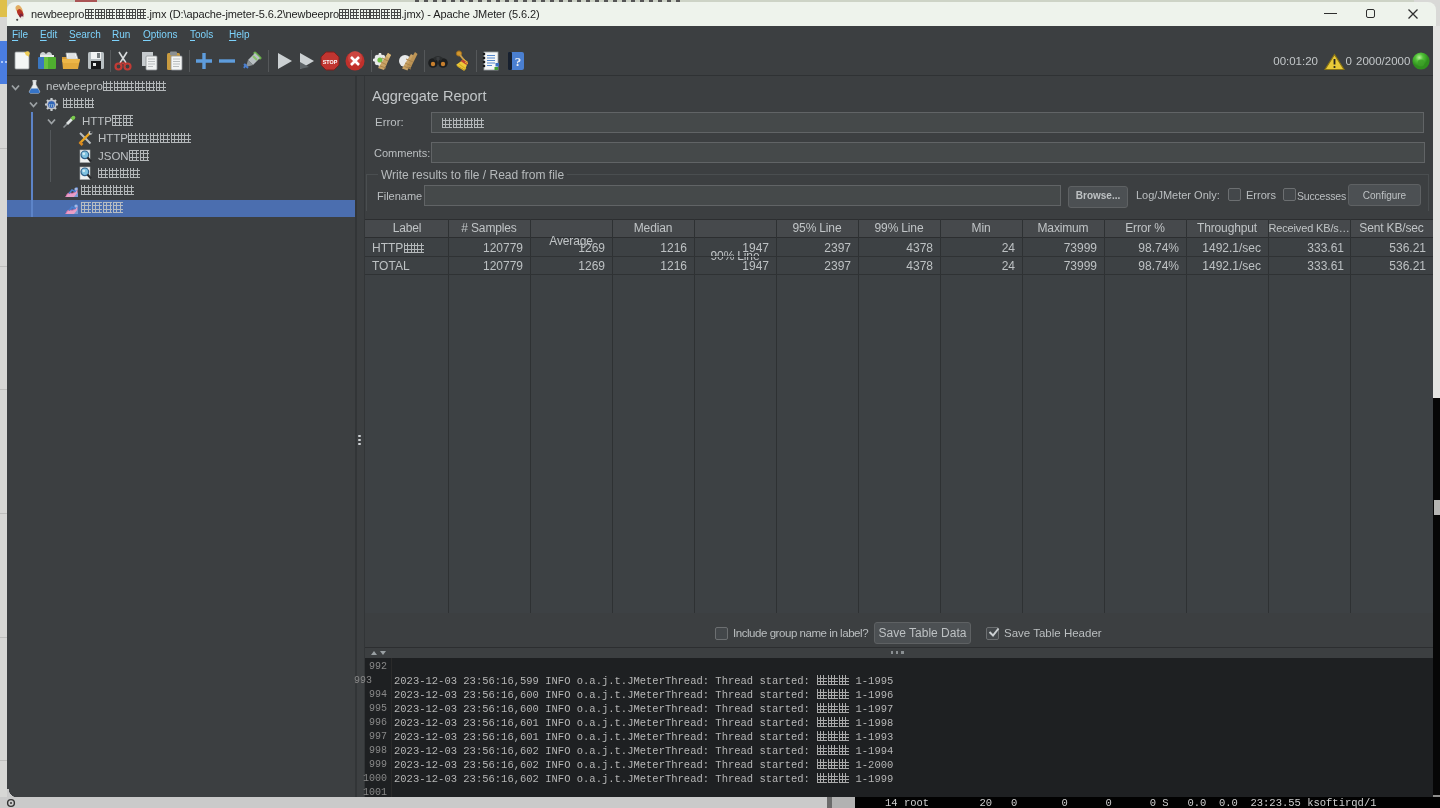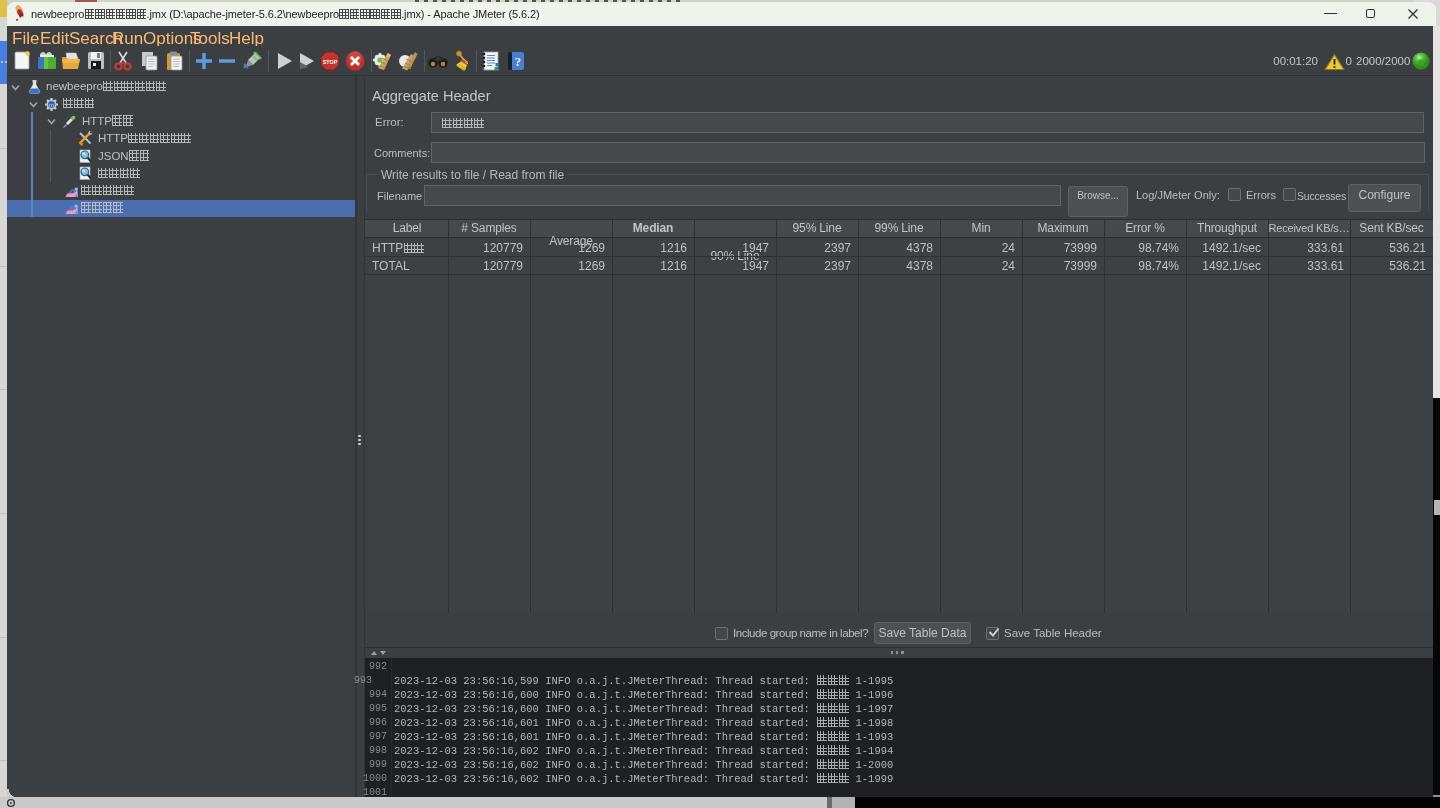--- a/index.html
+++ b/index.html
@@ -8,21 +8,21 @@
 i.cl{display:inline-block;width:10px;height:10px;margin:0 .5px;vertical-align:-1px;opacity:.92;background:repeating-linear-gradient(90deg,currentColor 0 1px,transparent 1px 3.2px),repeating-linear-gradient(0deg,currentColor 0 1px,transparent 1px 3.2px)}
 i.ct{display:inline-block;width:9.6px;height:9.6px;margin:0 .4px;vertical-align:-1px;opacity:.8;background:repeating-linear-gradient(90deg,currentColor 0 1px,transparent 1px 3.1px),repeating-linear-gradient(0deg,currentColor 0 1px,transparent 1px 3.1px)}
 .btn{position:absolute;background:#4c5053;border:1px solid #5e6163;border-radius:3px;color:#bdc1c3;text-align:center}
 .cb{position:absolute;width:13px;height:13px;background:#43474a;border:1px solid #6c6f71;border-radius:2px}
 .lab{position:absolute;color:#bbbfc1;font-size:11.5px;white-space:nowrap}
 .hd{color:#c0c4c6;font-size:12px;letter-spacing:-.15px;text-align:center;position:absolute;line-height:19px;white-space:nowrap;overflow:hidden}
 .cell{color:#bdc1c3;font-size:12px;text-align:right;position:absolute;line-height:18px;white-space:nowrap}
 .gl{position:absolute;width:1px;background:#2e3133}
 .logln{position:absolute;font-family:"Liberation Mono",monospace;font-size:10.5px;color:#b6b6b6;white-space:pre}
 .lognum{position:absolute;font-family:"Liberation Mono",monospace;font-size:10px;color:#888;text-align:right;width:26px}
-.mi{color:#fdba74;font-size:17px;position:absolute;top:3px}
+.mi{color:#7dd3fc;font-size:10px;position:absolute;top:3px}
 .mi u{text-decoration-thickness:1px;text-underline-offset:2px}
 .tr{position:absolute;color:#bec2c4;font-size:11.5px;line-height:17.4px;white-space:nowrap}
 .sep{position:absolute;top:50px;width:1px;height:22px;background:#55585a}
 </style></head><body>
 <div id="s">
 <div class="a" style="left:0;top:0;width:7px;height:808px;background:#d7d7d5"></div>
 <div class="a" style="left:0;top:0;width:7px;height:17px;background:#dfc04a"></div>
 <div class="a" style="left:0;top:41px;width:7px;height:43px;background:#4a7de0"></div>
 <div class="a" style="left:1px;top:61px;width:2px;height:2px;background:#cfe0ff;border-radius:50%"></div>
 <div class="a" style="left:4.5px;top:61px;width:2px;height:2px;background:#cfe0ff;border-radius:50%"></div>
@@ -37,20 +37,21 @@
 <div class="a" style="left:415px;top:0;width:270px;height:1.5px;background:repeating-linear-gradient(90deg,#555 0 4px,#cdd3c6 4px 9px)"></div>
 <div class="a" style="left:1433px;top:0;width:7px;height:26px;background:#d9d9d7"></div>
 <div class="a" style="left:1433px;top:26px;width:7px;height:372px;background:#e4e4e2"></div>
 <div class="a" style="left:1433px;top:398px;width:7px;height:410px;background:#060606"></div>
 <div class="a" style="left:1434px;top:500px;width:6px;height:15px;background:#b5b5b3"></div>
 <div class="a" style="left:1428px;top:795px;width:12px;height:13px;background:#8f8f8d"></div>
 <div class="a" style="left:0;top:797px;width:828px;height:11px;background:#cacaca"></div>
 <div class="a" style="left:827px;top:797px;width:5px;height:11px;background:#6b6b6b"></div>
 <div class="a" style="left:832px;top:797px;width:23px;height:11px;background:#b2b2b2"></div>
 <div class="a" style="left:855px;top:797px;width:585px;height:11px;background:#020202"></div>
+<div class="a logln" style="left:885px;top:797px;color:#cfcfcf">14 root        20   0       0      0      0 S   0.0  0.0  23:23.55 ksoftirqd/1</div>
 <svg class="a" style="left:5px;top:798px" width="12" height="10" viewBox="0 0 12 10">
       <circle cx="6" cy="5" r="3.4" fill="none" stroke="#333" stroke-width="1.4"></circle>
       <circle cx="6" cy="5" r="1" fill="#333"></circle>
     </svg>
 <div class="a" style="left:7px;top:0;width:24px;height:14px;background:#cdd3c6"></div>
 <div class="a" style="left:1414px;top:0;width:26px;height:14px;background:#d9d9d7"></div>
 <div class="a" style="left:7px;top:2px;width:1429px;height:24px;background:#eef3ec;border-radius:8px 8px 0 0"></div>
 <svg class="a" style="left:12px;top:4px" width="16" height="18" viewBox="0 0 16 18">
       <g transform="rotate(-30 8 9)">
         <ellipse cx="9" cy="5.5" rx="3" ry="4.6" fill="#e2ae62"></ellipse>
@@ -291,43 +292,43 @@
       <path d="M5 9.5 l3-3.5 3 1.5 2.5-4" stroke="#4a7fd0" stroke-width="1.5" fill="none"></path>
       <circle cx="12" cy="5" r="1.6" fill="#9fb9e8"></circle>
       <path d="M10 13 l4-5 v5z" fill="#7a9bd4"></path>
     </svg>
 <div class="tr" style="left:81px;top:199.8px"><i class="c"></i><i class="c"></i><i class="c"></i><i class="c"></i></div>
 <div class="a" style="left:355px;top:76px;width:1.5px;height:721px;background:#323537"></div>
 <div class="a" style="left:363.5px;top:76px;width:1.5px;height:721px;background:#323537"></div>
 <div class="a" style="left:358.2px;top:434.5px;width:2.6px;height:2.6px;border-radius:50%;background:#cdd1d3"></div>
 <div class="a" style="left:358.2px;top:438.7px;width:2.6px;height:2.6px;border-radius:50%;background:#cdd1d3"></div>
 <div class="a" style="left:358.2px;top:442.9px;width:2.6px;height:2.6px;border-radius:50%;background:#cdd1d3"></div>
-<div class="a" style="left:372px;top:88px;color:#c2c6c8;font-size:14.5px">Aggregate Header</div>
+<div class="a" style="left:372px;top:88px;color:#c2c6c8;font-size:14.5px">Aggregate Report</div>
 <div class="lab" style="left:375px;top:116px">Error:</div>
 <div class="a" style="left:431px;top:112px;width:993px;height:21px;background:#45494a;border:1px solid #616466"></div>
 <div class="a" style="left:442px;top:116px;color:#bec2c4;font-size:12px"><i class="c"></i><i class="c"></i><i class="c"></i><i class="c"></i></div>
 <div class="lab" style="left:374px;top:147px;font-size:11px">Comments:</div>
 <div class="a" style="left:431px;top:142px;width:994px;height:21px;background:#45494a;border:1px solid #616466"></div>
 <div class="a" style="left:366px;top:174px;width:1063px;height:37px;border:1px solid #4a4e50;border-bottom:none"></div>
 <div class="a" style="left:378px;top:168px;background:#3c3f41;padding:0 3px;color:#b6babc;font-size:12px">Write results to file / Read from file</div>
 <div class="lab" style="left:377px;top:190px;font-size:11px">Filename</div>
 <div class="a" style="left:424px;top:185px;width:637px;height:21px;background:#45494a;border:1px solid #616466"></div>
-<div class="btn" style="left:1068px;top:185.5px;width:60px;height:31px;font-size:10px;font-weight:normal;line-height:18px">Browse...</div>
+<div class="btn" style="left:1068px;top:185.5px;width:60px;height:22px;font-size:10px;font-weight:bold;line-height:18px">Browse...</div>
 <div class="lab" style="left:1136px;top:189px;font-size:11px">Log/JMeter Only:</div>
 <div class="cb" style="left:1228px;top:188px"></div>
 <div class="lab" style="left:1246px;top:189px;font-size:11px">Errors</div>
 <div class="cb" style="left:1283px;top:188px"></div>
 <div class="lab" style="left:1297px;top:189.5px;font-size:10.5px;letter-spacing:-.2px">Successes</div>
-<div class="btn" style="left:1348px;top:184px;width:73px;height:28px;font-size:12px;line-height:21px">Configure</div>
+<div class="btn" style="left:1348px;top:184px;width:73px;height:22px;font-size:10px;line-height:21px">Configure</div>
 <div class="a" style="left:365px;top:219px;width:1068px;height:394px;background:#3d4144"></div>
 <div class="a" style="left:365px;top:219px;width:1068px;height:19px;background:#46494c;border-top:1px solid #2c2e30;border-bottom:1px solid #2c2e30"></div>
 <div class="hd" style="left:366px;top:219px;width:82px;">Label</div>
 <div class="hd" style="left:448px;top:219px;width:82px;"># Samples</div>
 <div class="hd" style="left:530px;top:232px;width:82px;">Average</div>
-<div class="hd" style="left:612px;top:219px;width:82px;font-weight:bold;">Median</div>
+<div class="hd" style="left:612px;top:219px;width:82px;">Median</div>
 <div class="hd" style="left:694px;top:219px;width:82px;margin-top:28px;">90% Line</div>
 <div class="hd" style="left:776px;top:219px;width:82px;">95% Line</div>
 <div class="hd" style="left:858px;top:219px;width:82px;">99% Line</div>
 <div class="hd" style="left:940px;top:219px;width:82px;">Min</div>
 <div class="hd" style="left:1022px;top:219px;width:82px;">Maximum</div>
 <div class="hd" style="left:1104px;top:219px;width:82px;">Error %</div>
 <div class="hd" style="left:1186px;top:219px;width:82px;">Throughput</div>
 <div class="hd" style="left:1268px;top:219px;width:82px;font-size:11px;">Received KB/s…</div>
 <div class="hd" style="left:1350.5px;top:219px;width:82px;">Sent KB/sec</div>
 <div class="gl" style="left:448px;top:219px;height:394px"></div>

